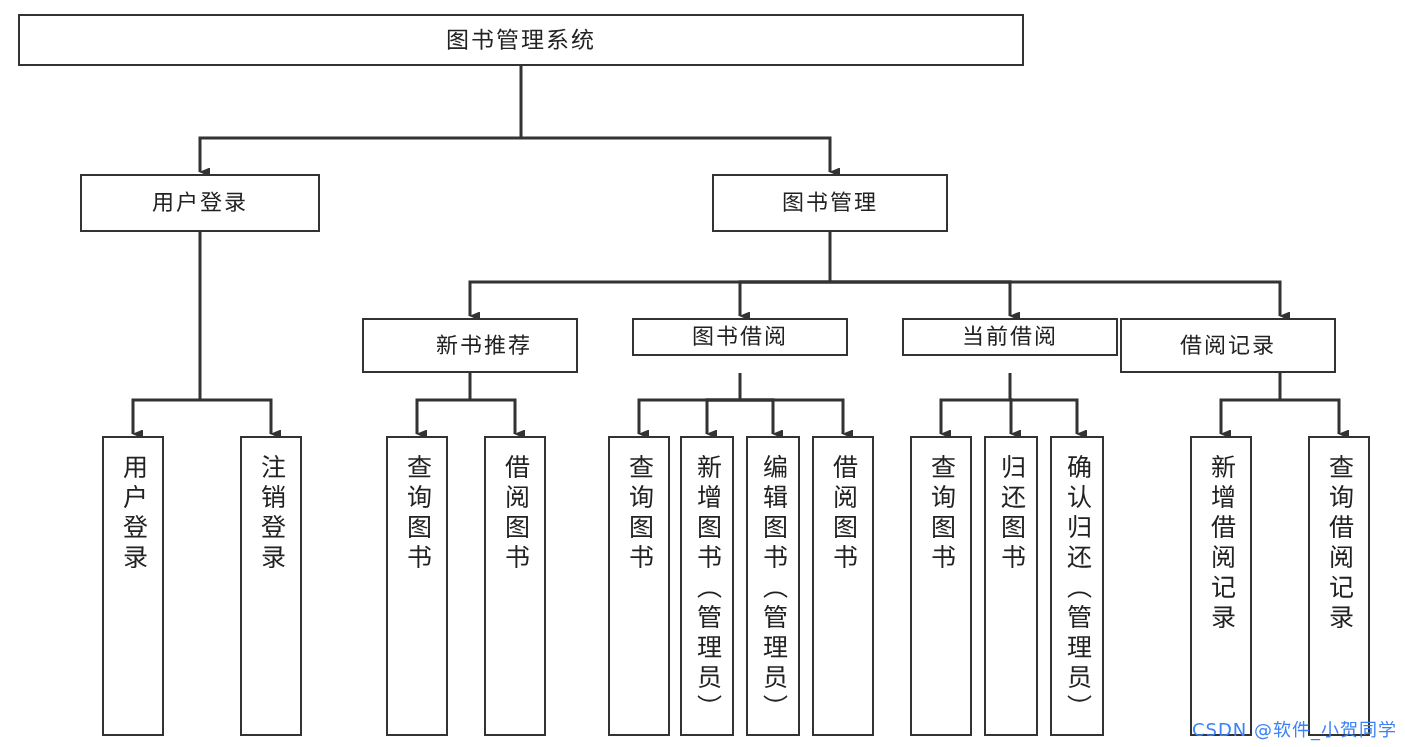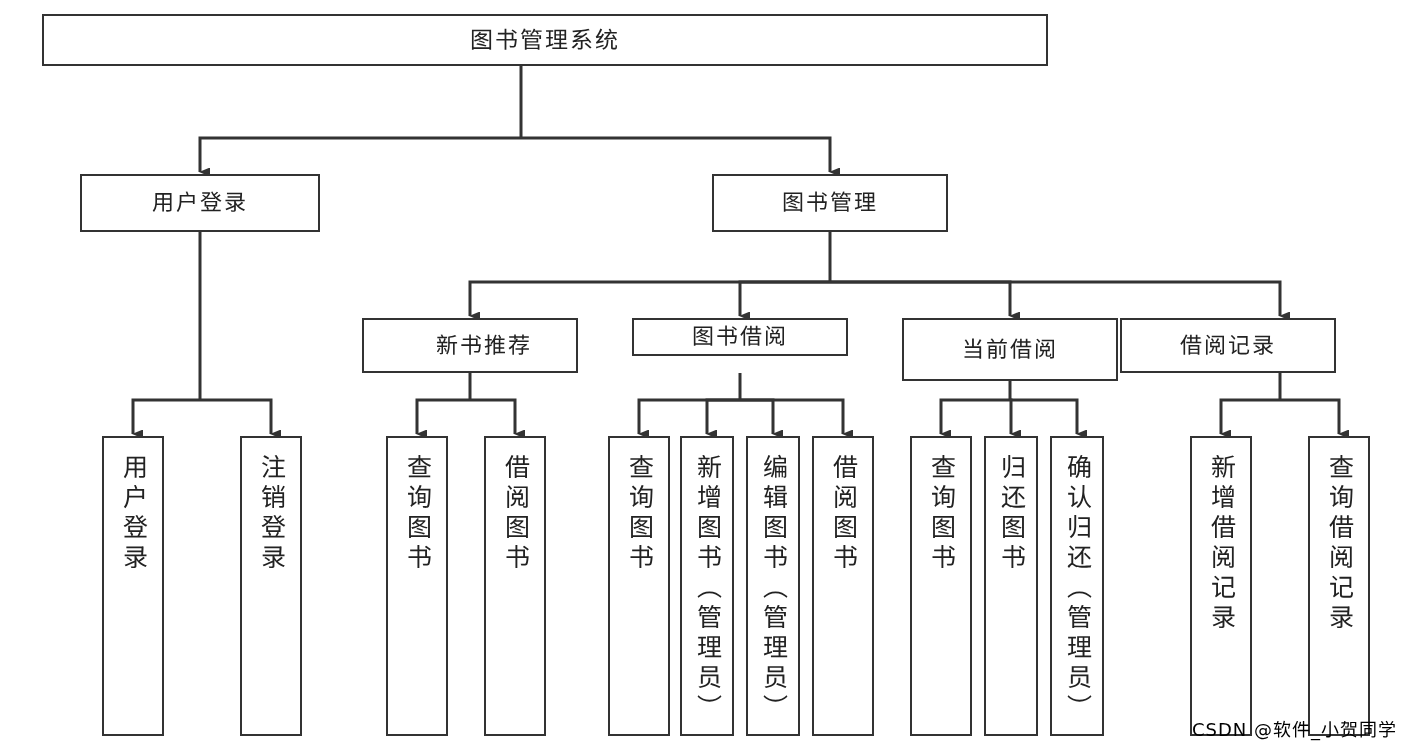--- a/index.html
+++ b/index.html
@@ -64,21 +64,21 @@
     font-size: 25px;
     letter-spacing: 5px;
     line-height: 1;
     white-space: nowrap;
   }
   #watermark {
     position: absolute;
     right: 8px;
     bottom: 6px;
     font-size: 18px;
-    color: #000000;
+    color: #3b82f6;
     letter-spacing: 1px;
     z-index: 5;
     white-space: nowrap;
     font-family: "DejaVu Sans", "Liberation Sans", sans-serif;
   }
 </style>
 </head>
 <body>
 
 <div id="diagram-root">
@@ -113,36 +113,36 @@
         <path d="M1010,400 L941,400 L941,434" marker-end="url(#arrowhead)"></path>
         <path d="M1010,400 L1011,400 L1011,434" marker-end="url(#arrowhead)"></path>
         <path d="M1010,400 L1077,400 L1077,434" marker-end="url(#arrowhead)"></path>
         <path d="M1280,373 L1280,400"></path>
         <path d="M1280,400 L1221,400 L1221,434" marker-end="url(#arrowhead)"></path>
         <path d="M1280,400 L1339,400 L1339,434" marker-end="url(#arrowhead)"></path>
       </g>
   </svg>
 
   <div id="nodes-layer">
-      <div class="node horizontal root" style="left: 18px; top: 14px; width: 1006px; height: 52px; margin-left: 24px;">
+      <div class="node horizontal root" style="left: 18px; top: 14px; width: 1006px; height: 52px;">
         <span class="node-label">图书管理系统</span>
       </div>
       <div class="node horizontal" style="left: 80px; top: 174px; width: 240px; height: 58px;">
         <span class="node-label">用户登录</span>
       </div>
       <div class="node horizontal" style="left: 712px; top: 174px; width: 236px; height: 58px; align-items: center;">
         <span class="node-label">图书管理</span>
       </div>
       <div class="node horizontal" style="left: 362px; top: 318px; width: 216px; height: 55px; padding-left: 28px;">
         <span class="node-label">新书推荐</span>
       </div>
       <div class="node horizontal" style="left: 632px; top: 318px; width: 216px; height: 38px;">
         <span class="node-label">图书借阅</span>
       </div>
-      <div class="node horizontal" style="left: 902px; top: 318px; width: 216px; height: 63px;">
+      <div class="node horizontal" style="left: 902px; top: 318px; width: 216px; height: 38px;">
         <span class="node-label">当前借阅</span>
       </div>
       <div class="node horizontal" style="left: 1120px; top: 318px; width: 216px; height: 55px;">
         <span class="node-label">借阅记录</span>
       </div>
       <div class="node vertical" style="left: 102px; top: 436px; width: 62px; height: 300px;">
         <span class="node-label">用户登录</span>
       </div>
       <div class="node vertical" style="left: 240px; top: 436px; width: 62px; height: 300px;">
         <span class="node-label">注销登录</span>

